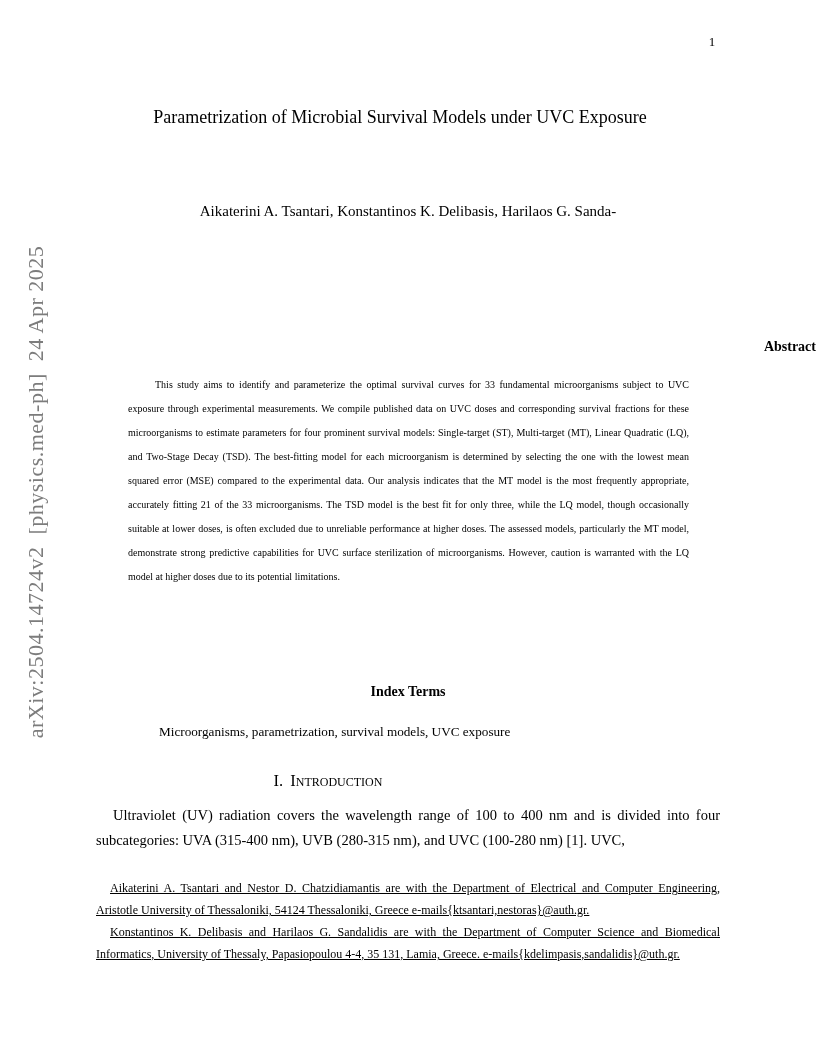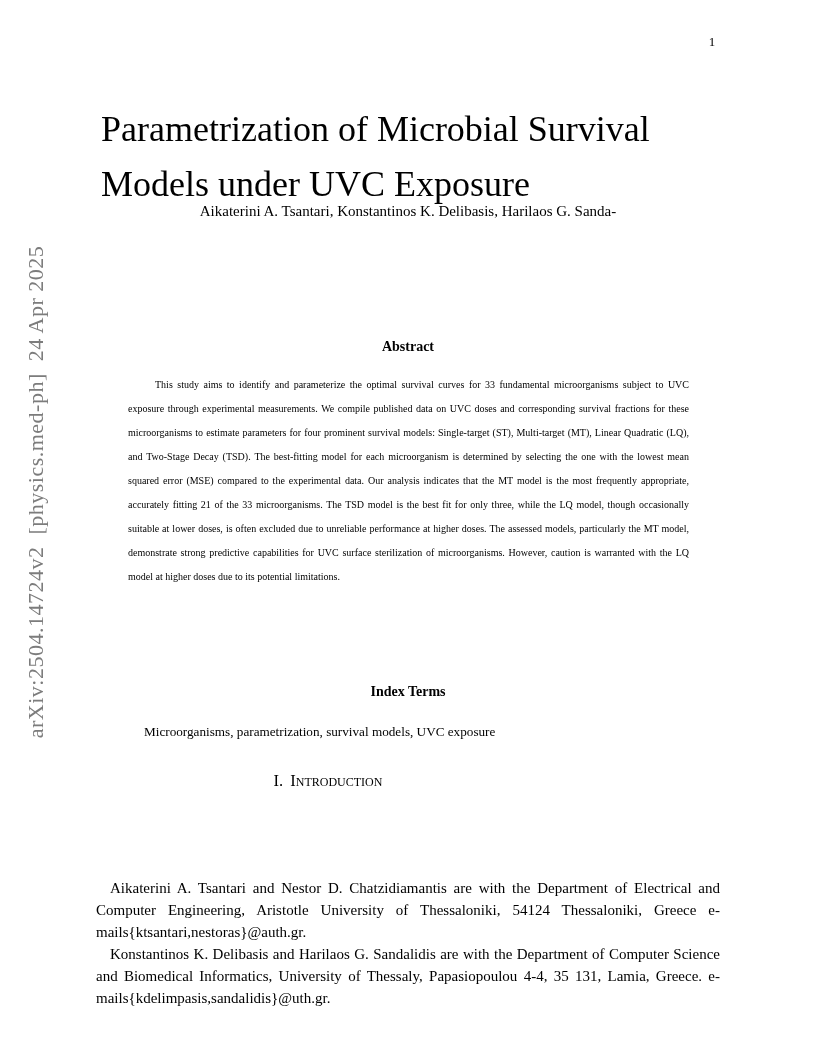--- a/index.html
+++ b/index.html
@@ -30,45 +30,45 @@
     top: 492px;
     transform: translate(-50%, -50%) rotate(-90deg);
     white-space: pre;
     font-size: 22px;
     color: #7c7c7c;
     letter-spacing: 0.5px;
   }
   .title {
     position: absolute;
     top: 78px;
-    left: 101px;
+    left: 90px;
     width: 620px;
-    text-align: left;
-    font-size: 36px;
+    text-align: center;
+    font-size: 18px;
     line-height: 55px;
     font-weight: 400;
   }
   .authors {
     position: absolute;
     top: 194px;
     left: 98px;
     width: 620px;
     text-align: center;
     font-size: 15px;
     line-height: 35px;
   }
   .authors .italic {
     font-style: italic;
   }
   .abstract-heading {
     position: absolute;
     top: 339px;
     left: 0;
     width: 816px;
-    text-align: center;
+    text-align: right;
     font-size: 14px;
     font-weight: 700;
   }
   .abstract-text {
     position: absolute;
     top: 373px;
     left: 128px;
     width: 561px;
     font-size: 10px;
     line-height: 24px;
@@ -81,21 +81,21 @@
     top: 684px;
     left: 0;
     width: 816px;
     text-align: center;
     font-size: 14px;
     font-weight: 700;
   }
   .index-text {
     position: absolute;
     top: 720px;
-    left: 117px;
+    left: 132px;
     width: 561px;
     font-size: 13.2px;
     line-height: 24px;
     text-indent: 27px;
     margin: 0;
   }
   .section-heading {
     position: absolute;
     top: 771px;
     left: 0;
@@ -118,23 +118,24 @@
     line-height: 25px;
     text-align: justify;
     text-indent: 17px;
     margin: 0;
   }
   .footnotes {
     position: absolute;
     top: 877px;
     left: 96px;
     width: 624px;
-    font-size: 15px;
+    font-size: 12px;
     line-height: 22px;
     text-align: justify;
+    text-decoration: underline;
   }
   .footnotes p {
     margin: 0;
     text-indent: 14px;
   }
 </style>
 </head>
 <body>
 
 <div class="page">
@@ -152,19 +153,20 @@
   <div class="abstract-heading">Abstract</div>
 
   <p class="abstract-text">This study aims to identify and parameterize the optimal survival curves for 33 fundamental microorganisms subject to UVC exposure through experimental measurements. We compile published data on UVC doses and corresponding survival fractions for these microorganisms to estimate parameters for four prominent survival models: Single-target (ST), Multi-target (MT), Linear Quadratic (LQ), and Two-Stage Decay (TSD). The best-fitting model for each microorganism is determined by selecting the one with the lowest mean squared error (MSE) compared to the experimental data. Our analysis indicates that the MT model is the most frequently appropriate, accurately fitting 21 of the 33 microorganisms. The TSD model is the best fit for only three, while the LQ model, though occasionally suitable at lower doses, is often excluded due to unreliable performance at higher doses. The assessed models, particularly the MT model, demonstrate strong predictive capabilities for UVC surface sterilization of microorganisms. However, caution is warranted with the LQ model at higher doses due to its potential limitations.</p>
 
   <div class="index-heading">Index Terms</div>
 
   <p class="index-text">Microorganisms, parametrization, survival models, UVC exposure</p>
 
   <div class="section-heading"><span class="sec-num">I.</span><span class="smallcaps">Introduction</span></div>
 
+  <p class="intro-paragraph">Ultraviolet (UV) radiation covers the wavelength range of 100 to 400 nm and is divided into four subcategories: UVA (315-400 nm), UVB (280-315 nm), and UVC (100-280 nm) [1]. UVC,</p>
 
   <div class="footnotes">
     <p>Aikaterini A. Tsantari and Nestor D. Chatzidiamantis are with the Department of Electrical and Computer Engineering, Aristotle University of Thessaloniki, 54124 Thessaloniki, Greece e-mails{ktsantari,nestoras}@auth.gr.</p>
     <p>Konstantinos K. Delibasis and Harilaos G. Sandalidis are with the Department of Computer Science and Biomedical Informatics, University of Thessaly, Papasiopoulou 4-4, 35 131, Lamia, Greece. e-mails{kdelimpasis,sandalidis}@uth.gr.</p>
   </div>
 
 </div>
 
 </body></html>

